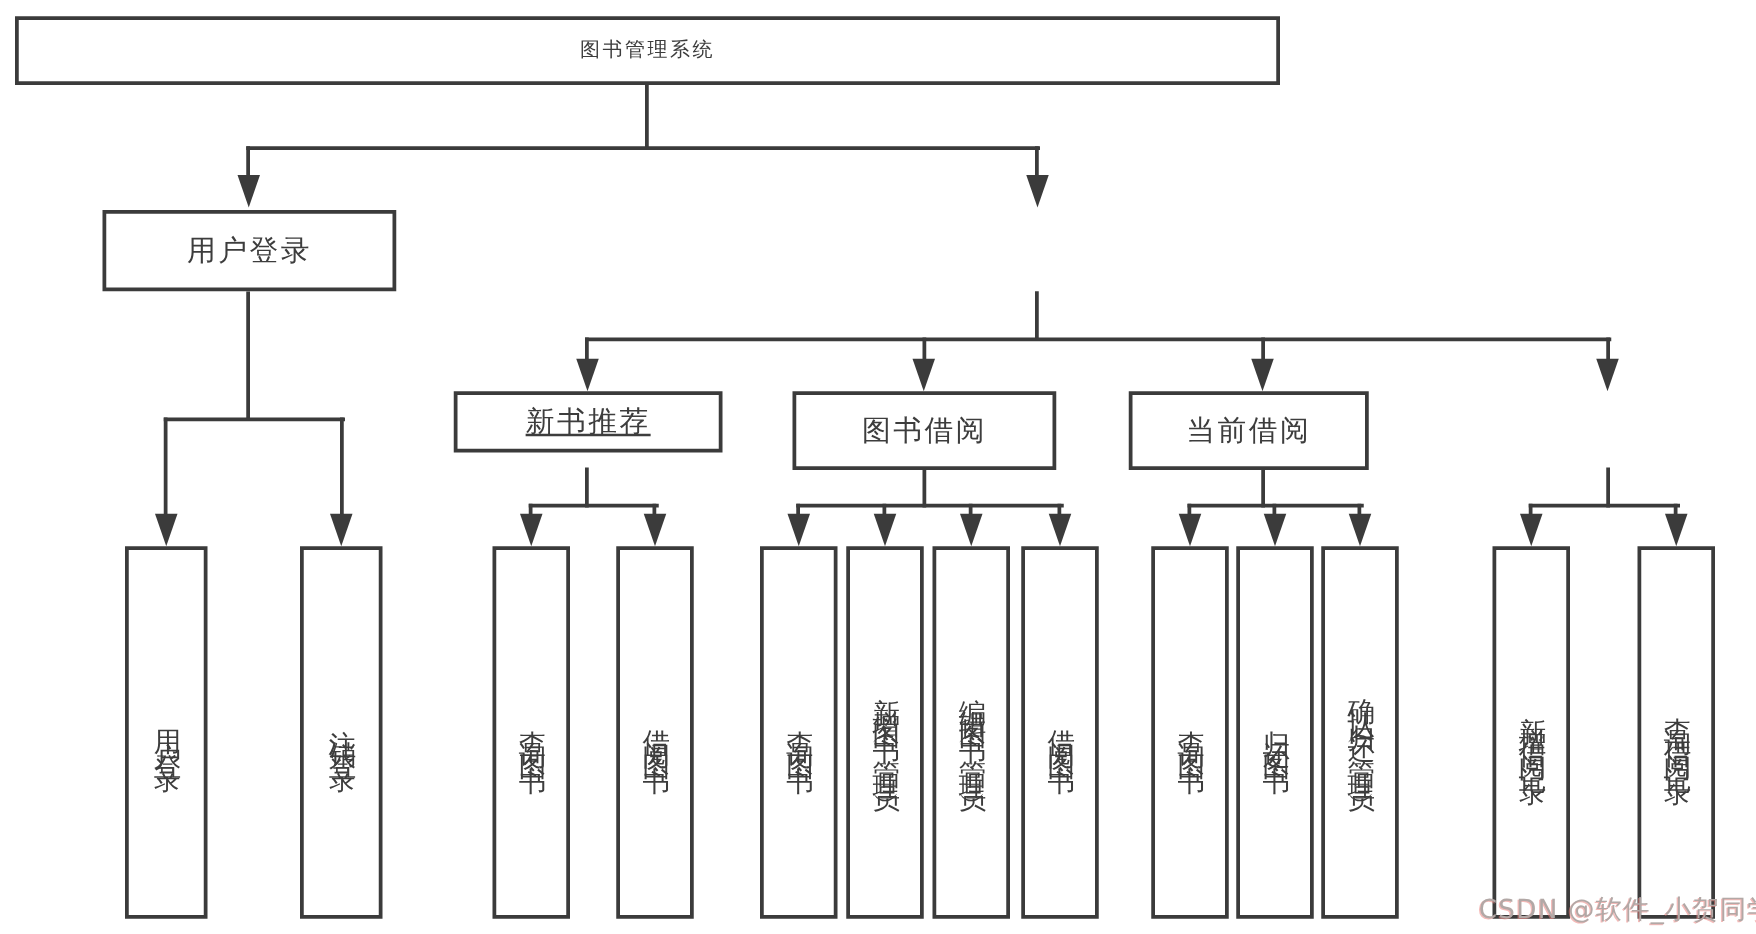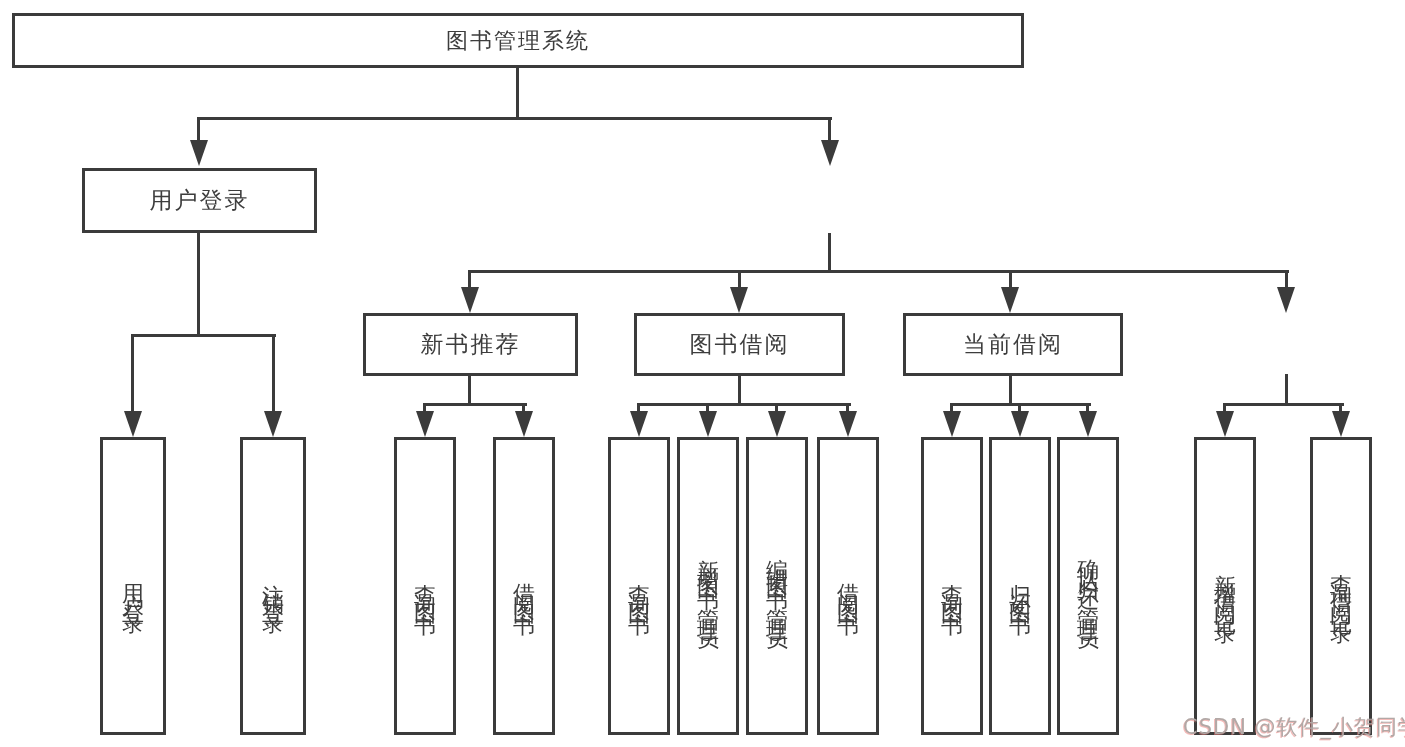--- a/index.html
+++ b/index.html
@@ -22,21 +22,21 @@
     display:flex;align-items:center;justify-content:center;
     color:var(--text);
     z-index:2;
   }
   .hlabel{
     font-size:23px;
     letter-spacing:2px;
     white-space:nowrap;
     color:var(--text);
   }
-  .root-label{font-size:22px;}
+  .root-label{font-size:16px;}
   .vleaf{
     top:437px;height:298px;
   }
   .vlabel{
     writing-mode:vertical-rl;
     text-orientation:mixed;
     font-size:22px;
     letter-spacing:10px;
     line-height:1;
     color:var(--text);
@@ -72,27 +72,27 @@
 <div id="stage">
 
   <div class="box" style="left:12px;top:13px;width:1012px;height:55px;">
     <span class="hlabel root-label">图书管理系统</span>
   </div>
 
   <div class="box" style="left:82px;top:168px;width:235px;height:65px;">
     <span class="hlabel">用户登录</span>
   </div>
 
-  <div class="box" style="left:363px;top:313px;width:215px;height:63px;">
+  <div class="box" style="left:363px;top:313px;width:215px;height:49px;text-decoration:underline;">
     <span class="hlabel">新书推荐</span>
   </div>
   <div class="box" style="left:634px;top:313px;width:211px;height:63px;text-align:center;">
     <span class="hlabel">图书借阅</span>
   </div>
-  <div class="box" style="left:903px;top:313px;width:220px;height:63px;">
+  <div class="box" style="left:903px;top:313px;width:192px;height:63px;">
     <span class="hlabel">当前借阅</span>
   </div>
 
   <div class="box vleaf" style="left:100px;width:66px;">
     <span class="vlabel">用户登录</span>
   </div>
   <div class="box vleaf" style="left:240px;width:66px;">
     <span class="vlabel">注销登录</span>
   </div>
   <div class="box vleaf" style="left:394px;width:62px;">

